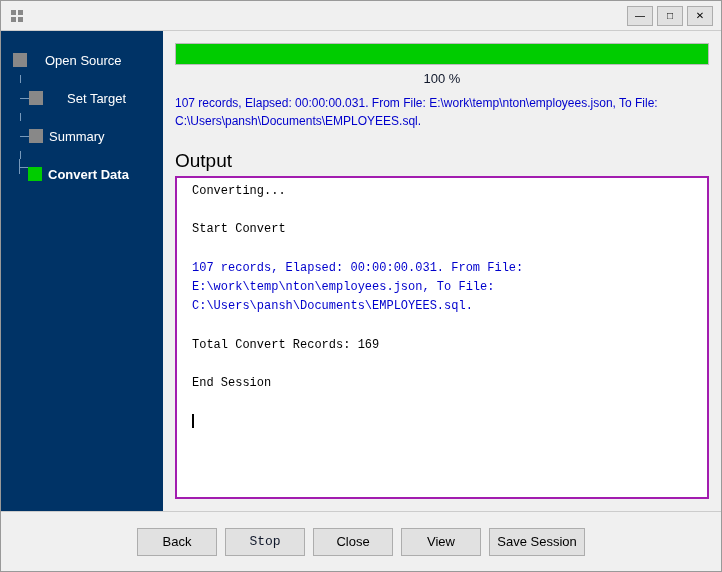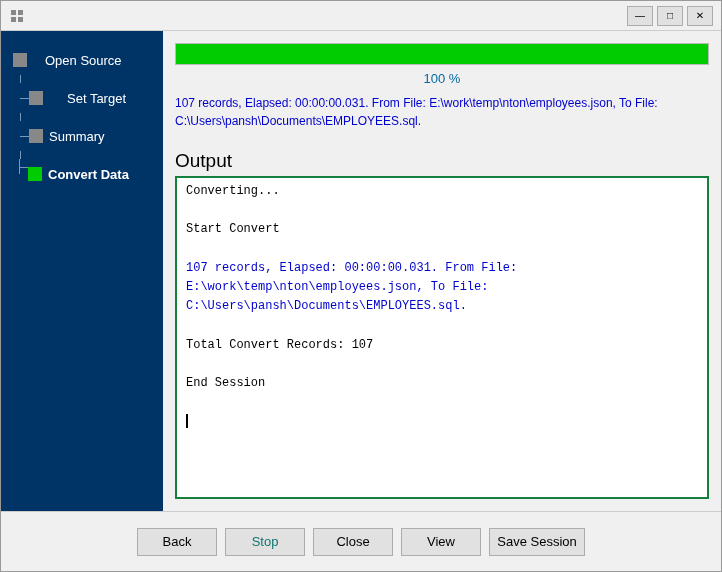--- a/index.html
+++ b/index.html
@@ -105,43 +105,43 @@
       margin-bottom: 6px;
     }
 
     .progress-bar-fill {
       height: 100%;
       background: #00cc00;
     }
 
     .progress-percent {
       text-align: center;
-      color: #0369a1;
+      color: #0f172a;
       font-size: 13px;
       margin-bottom: 8px;
     }
 
     .status-text {
       color: #0000cc;
       font-size: 12px;
       margin-bottom: 4px;
       line-height: 1.5;
     }
 
     .output-label {
       font-size: 19px;
       color: #000;
       margin: 8px 0 4px 0;
     }
 
     .output-box {
       flex: 1;
       background: white;
-      border: 2px solid #15803d;
-      padding: 4px 9px;
+      border: 2px solid #a21caf;
+      padding: 4px 15px;
       font-size: 12px;
       font-family: 'Courier New', monospace;
       overflow-y: auto;
       line-height: 1.6;
     }
 
     .output-line {
       display: block;
     }
 
@@ -178,22 +178,23 @@
       background: #e1e1e1;
       border: 1px solid #adadad;
       cursor: pointer;
       font-size: 13px;
       display: flex;
       align-items: center;
       justify-content: center;
     }
 
     .bottom-btn.disabled {
-      color: #0f766e;
+      color: #0f172a;
       cursor: default;
+      font-family: Liberation Mono, monospace;
     }
 
     .save-btn {
       width: 96px;
     }
 
     
     .tree-wrapper {
       padding: 4px 0 4px 8px;
     }
@@ -285,21 +286,21 @@
         <div class="progress-percent">100 %</div>
         <div class="status-text">107 records,   Elapsed: 00:00:00.031.   From File: E:\work\temp\nton\employees.json,   To File: C:\Users\pansh\Documents\EMPLOYEES.sql.</div>
       </div>
 
       <div class="output-label">Output</div>
 
       <div class="output-box">
         <span class="output-line black">Converting...</span><br>
         <span class="output-line black">Start Convert</span><br>
         <span class="output-line blue">107 records,   Elapsed: 00:00:00.031.   From File: E:\work\temp\nton\employees.json,   To File: C:\Users\pansh\Documents\EMPLOYEES.sql.</span><br>
-        <span class="output-line black">Total Convert Records: 107</span><br>
+        <span class="output-line black">Total Convert Records: 169</span><br>
         <span class="output-line black">End Session</span><br>
         <span class="output-cursor"></span>
       </div>
 
     </div>
   </div>
 
   <div class="bottom-bar">
     <button class="bottom-btn">Back</button>
     <button class="bottom-btn disabled">Stop</button>

